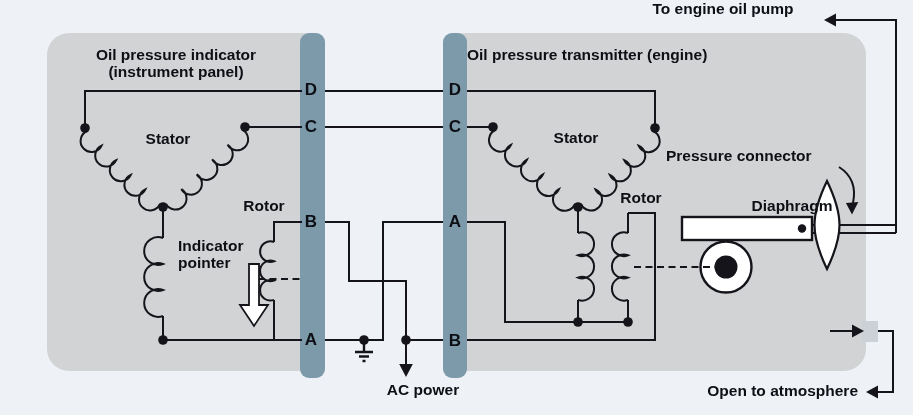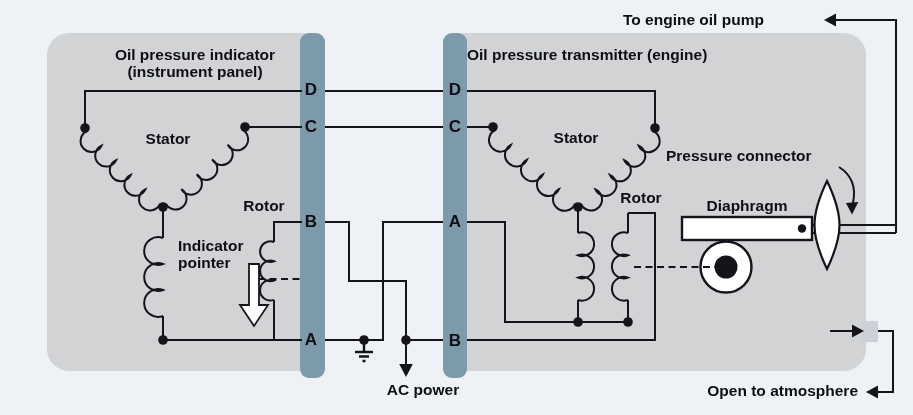--- a/index.html
+++ b/index.html
@@ -93,40 +93,40 @@
         <polygon points="406,377 399.2,364 412.8,364"></polygon>
         <polygon points="864,331 852,324.5 852,337.5"></polygon>
         <polygon points="866,392 878,385.5 878,398.5"></polygon>
         <polygon points="852,214.5 845.9,203 858.3,202.1"></polygon>
       </g>
 
       <path d="M249,264 H259 V305 H268 L254,326 L240,305 H249 Z" fill="#ffffff" stroke-width="1.8"></path>
     </g>
   </svg>
 
-  <div class="lbl" style="left:70px;top:46px;width:250px;text-align:center;">
+  <div class="lbl" style="left:51px;top:46px;width:250px;text-align:center;">
     <div>Oil pressure indicator</div>
     <div>(instrument panel)</div>
   </div>
   <div class="lbl" style="left:467px;top:46px;width:383px;text-align:left;">Oil pressure transmitter (engine)</div>
 
   <div class="lbl" style="left:128px;top:130px;width:80px;text-align:center;">Stator</div>
   <div class="lbl" style="left:536px;top:129px;width:80px;text-align:center;">Stator</div>
   <div class="lbl" style="left:224px;top:197px;width:80px;text-align:center;">Rotor</div>
   <div class="lbl" style="left:601px;top:189px;width:80px;text-align:center;">Rotor</div>
 
   <div class="lbl" style="left:178px;top:237px;">
     <div>Indicator</div>
     <div>pointer</div>
   </div>
 
   <div class="lbl" style="left:666px;top:147px;width:200px;text-align:left;">Pressure connector</div>
-  <div class="lbl" style="left:667px;top:197px;width:160px;text-align:center;">Diaphragm</div>
+  <div class="lbl" style="left:712px;top:197px;width:160px;text-align:center;">Diaphragm</div>
 
-  <div class="lbl" style="left:623px;top:11px;width:200px;text-align:left;">To engine oil pump</div>
+  <div class="lbl" style="left:623px;top:0;width:200px;text-align:center;">To engine oil pump</div>
   <div class="lbl" style="left:343px;top:381px;width:160px;text-align:center;">AC power</div>
   <div class="lbl" style="left:658px;top:382px;width:200px;text-align:right;">Open to atmosphere</div>
 
   <div class="term" style="left:301px;top:81px;">D</div>
   <div class="term" style="left:301px;top:118px;">C</div>
   <div class="term" style="left:301px;top:213px;">B</div>
   <div class="term" style="left:301px;top:331px;">A</div>
 
   <div class="term" style="left:445px;top:81px;">D</div>
   <div class="term" style="left:445px;top:118px;">C</div>

